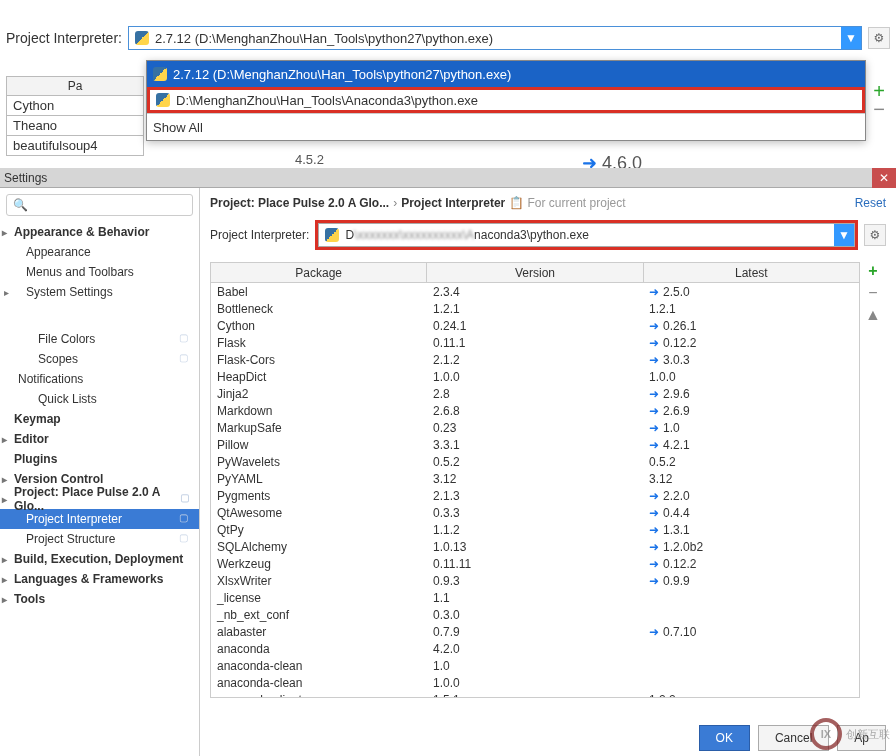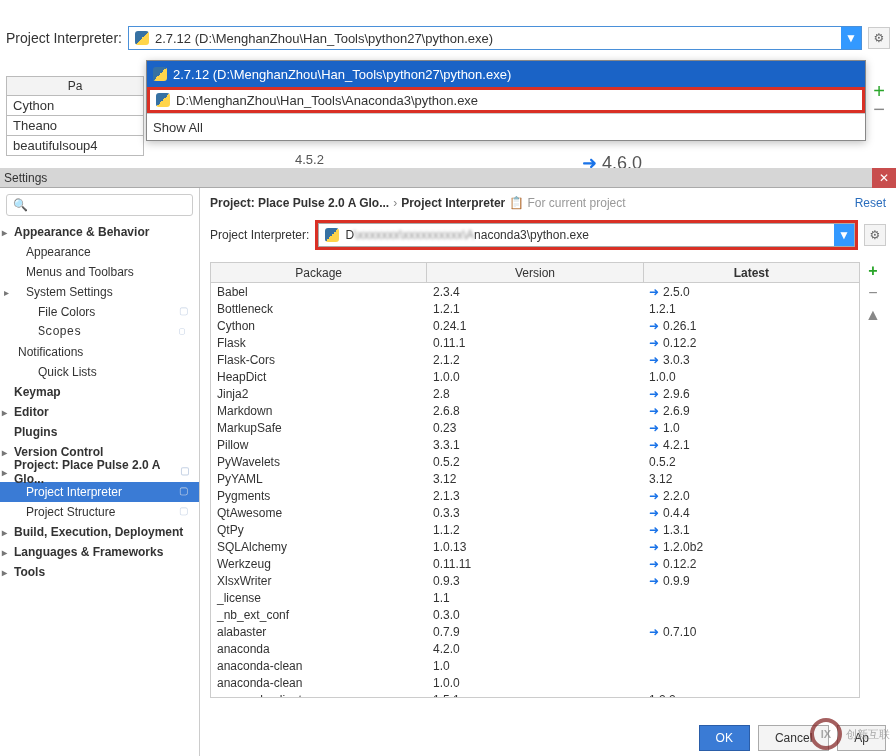--- a/index.html
+++ b/index.html
@@ -252,21 +252,21 @@
   background:#f4f4f4;
   border-bottom:1px solid #ccc;
   height:20px;
 }
 .pkg-head > div {
   flex:1;
   text-align:center;
   border-right:1px solid #ccc;
   display:flex;align-items:center;justify-content:center;
 }
-.pkg-head > div:last-child{border-right:none;font-weight:bold;}
+.pkg-head > div:last-child{border-right:none;}
 .pkg-row {
   display:flex;
   height:17px;
   font-size:12px;
 }
 .pkg-row > div {
   flex:1;
   padding-left:6px;
   display:flex;align-items:center;
   gap:4px;
@@ -383,25 +383,25 @@
         <div class="tree-item" style="padding-left: 26px;">
           <span>Appearance</span>
         </div>
         <div class="tree-item" style="padding-left: 26px;">
           <span>Menus and Toolbars</span>
         </div>
         <div class="tree-item top" style="padding-left: 26px; position: relative;">
           <span class="arrow" style="left: 4px;">▸</span>
           <span>System Settings</span>
         </div>
-        <div class="tree-item" style="padding-left: 38px;">
+        <div class="tree-item" style="padding-left: 38px; margin-top: 27px;">
           <span>File Colors</span>
           <span class="badge">▢</span>
         </div>
-        <div class="tree-item" style="padding-left: 38px; font-family: Liberation Mono, monospace;">
+        <div class="tree-item" style="padding-left: 38px;">
           <span>Scopes</span>
           <span class="badge">▢</span>
         </div>
         <div class="tree-item" style="">
           <span>Notifications</span>
         </div>
         <div class="tree-item" style="padding-left: 38px;">
           <span>Quick Lists</span>
         </div>
         <div class="tree-item bold top" style="padding-left: 14px;">

